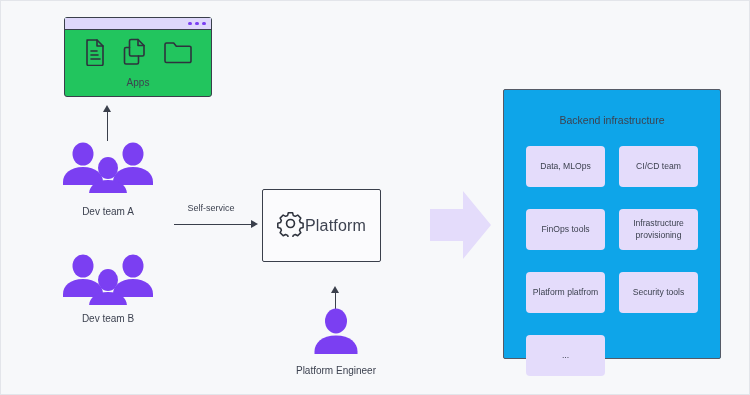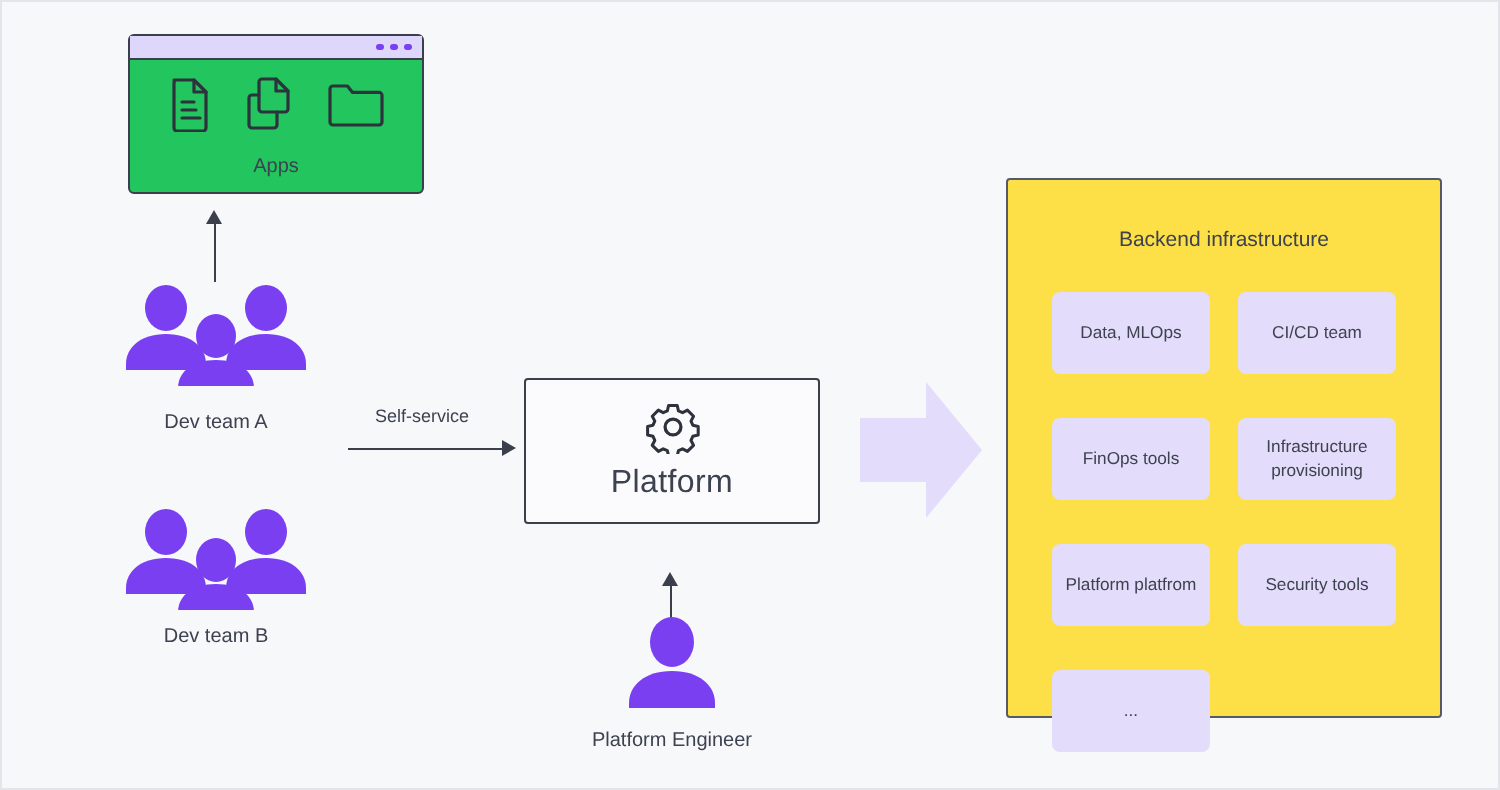--- a/index.html
+++ b/index.html
@@ -100,28 +100,28 @@
     border-top: 4.5px solid transparent;
     border-bottom: 4.5px solid transparent;
     border-left: 7px solid #3a3f4b;
   }
 
   
   #platform-box {
     position: absolute;
     left: 261px;
     top: 188px;
-    width: 148px;
+    width: 119px;
     height: 73px;
     background: #fbfbfd;
     border: 1.4px solid #3a3f4b;
     border-radius: 2px;
     box-sizing: border-box;
     display: flex;
-    flex-direction: column;
+    flex-direction: row;
     align-items: center;
     justify-content: center;
     gap: 1px;
   }
   #platform-title {
     font-size: 16px;
     color: #3d4250;
     letter-spacing: .2px;
   }
 
@@ -134,21 +134,21 @@
     height: 76px;
   }
 
   
   #backend-panel {
     position: absolute;
     left: 502px;
     top: 88px;
     width: 218px;
     height: 270px;
-    background: #fde047;
+    background: #0ea5e9;
     border: 1.3px solid #555a66;
     border-radius: 2px;
     box-sizing: border-box;
   }
   #backend-title {
     text-align: center;
     font-size: 10.5px;
     color: #3d4250;
     margin-top: 24px;
   }

